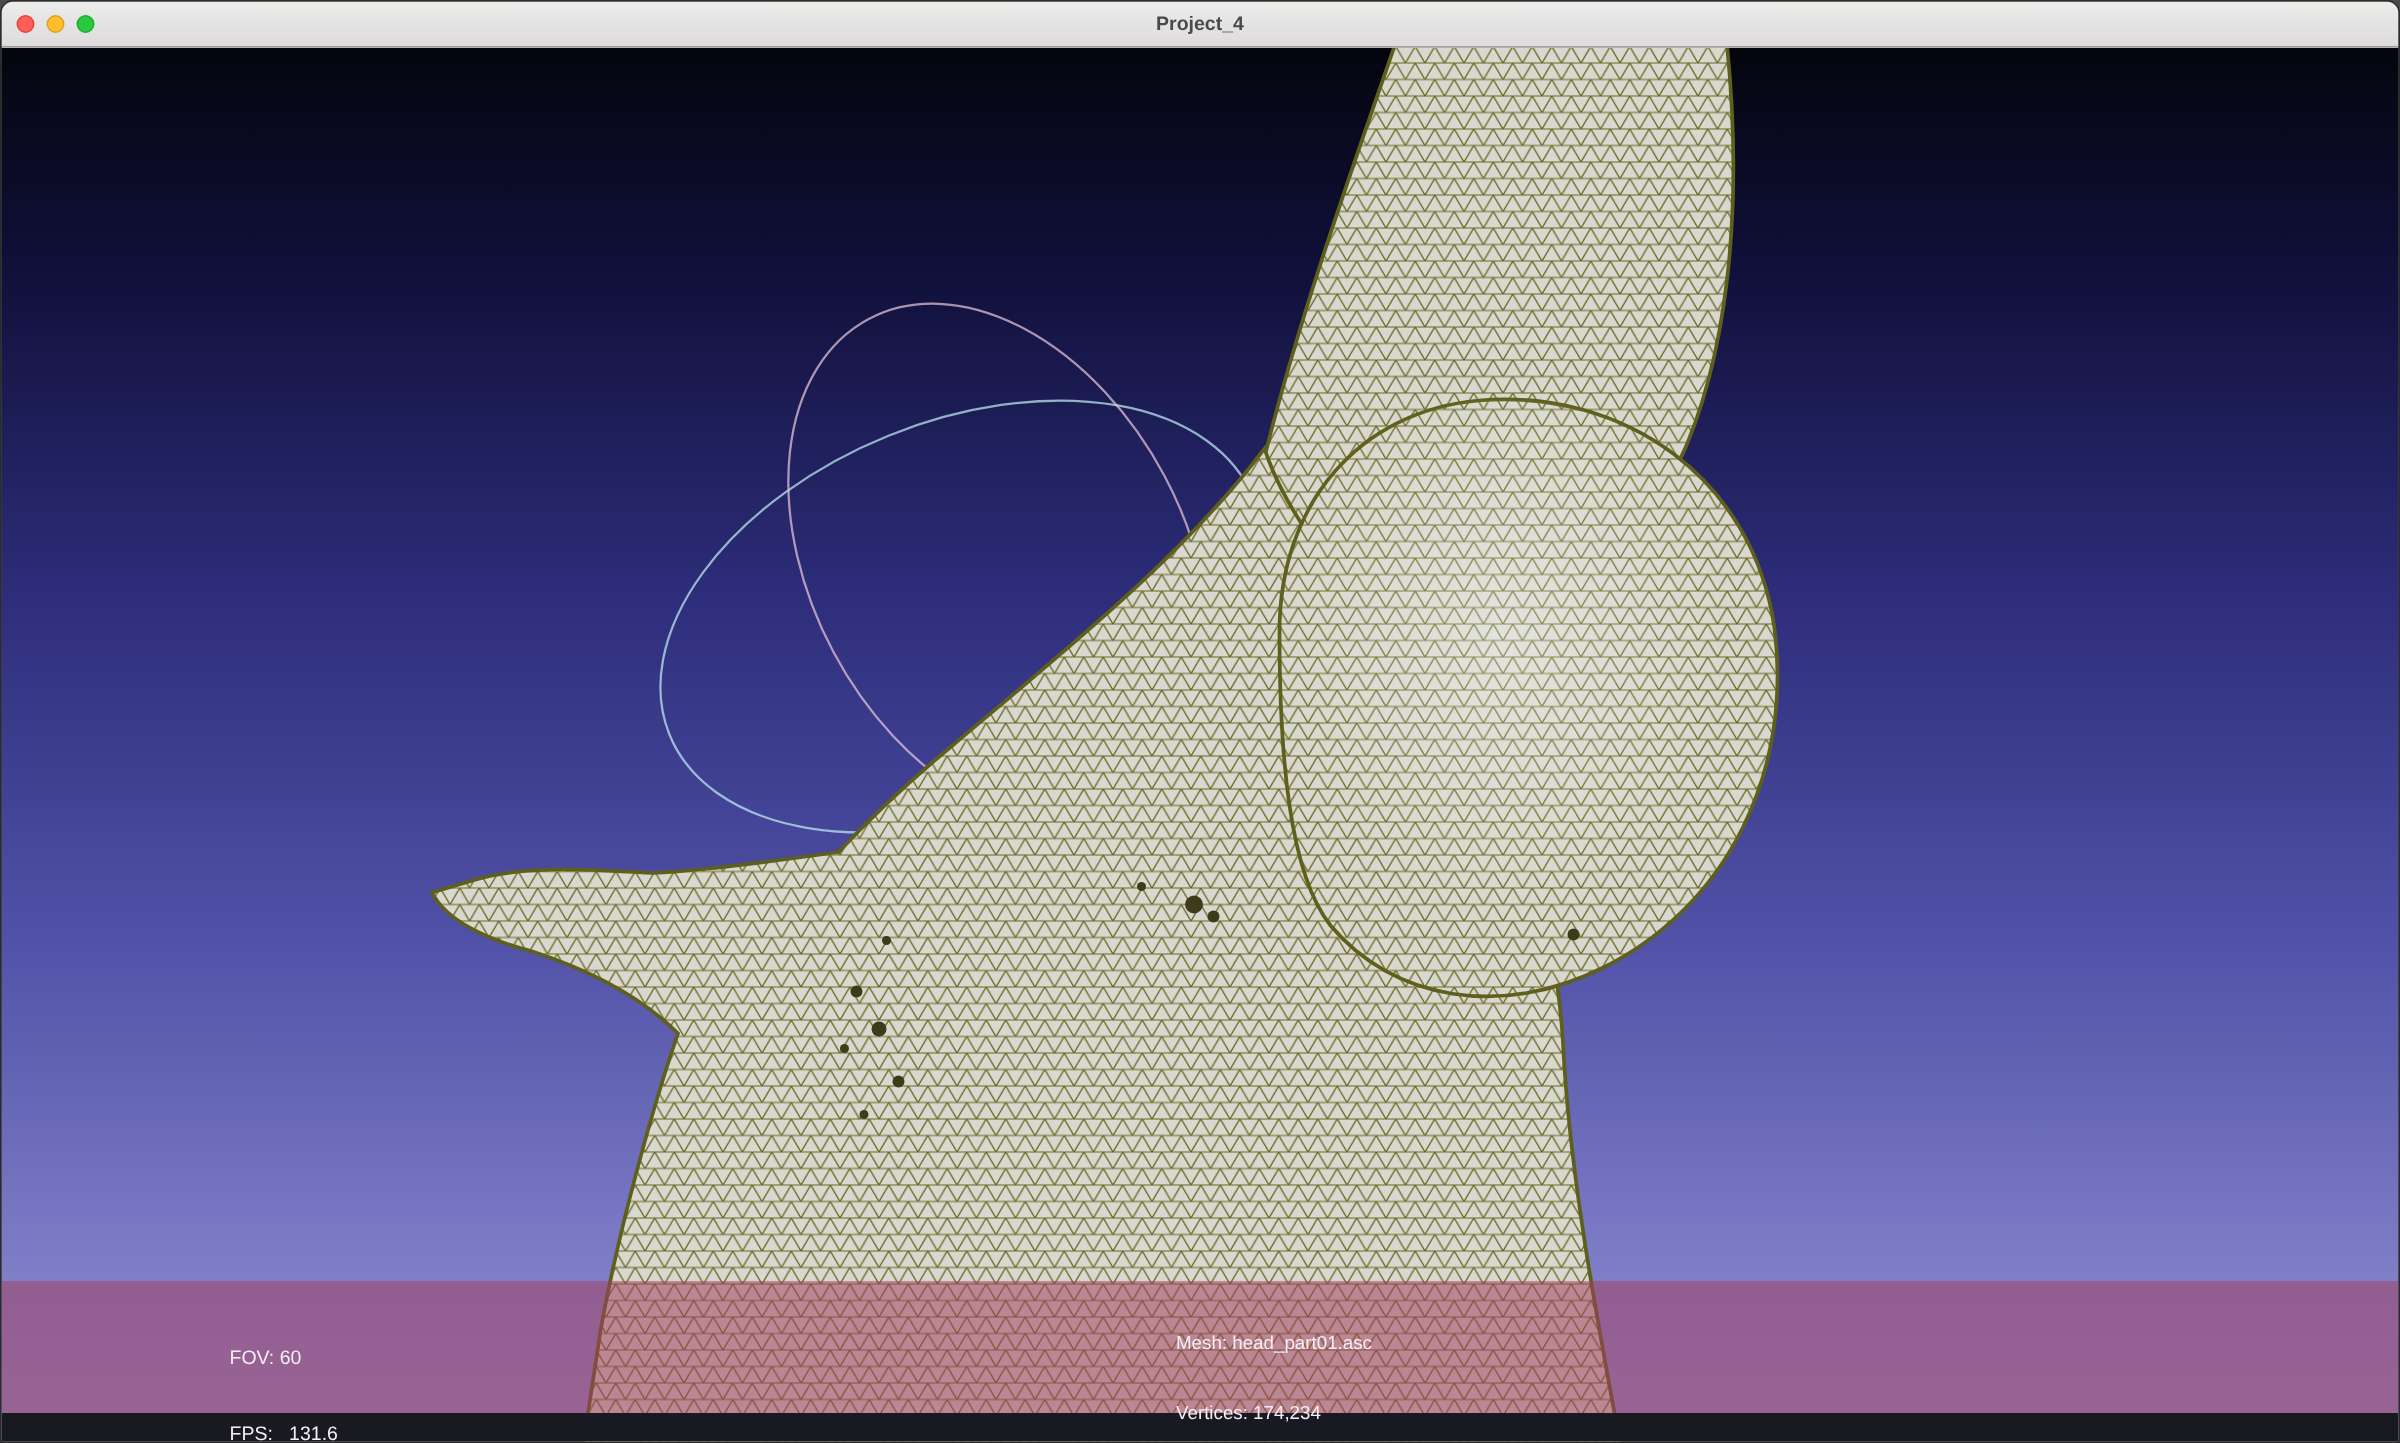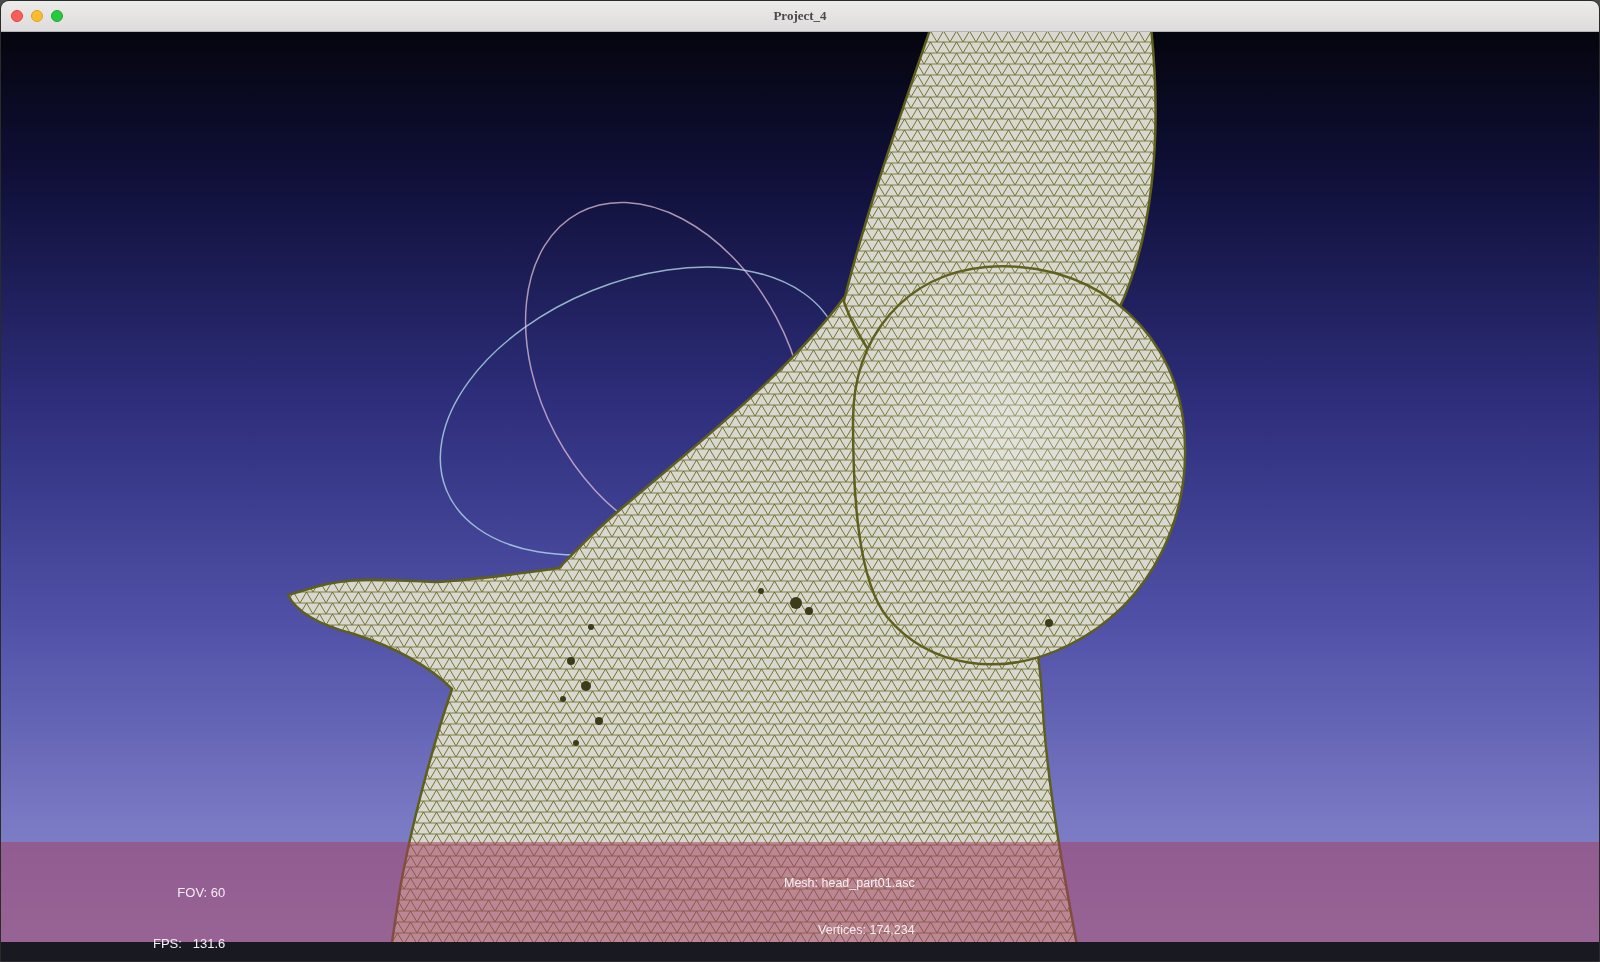--- a/index.html
+++ b/index.html
@@ -21,21 +21,20 @@
     overflow: hidden;
   }
   
   .titlebar {
     position: absolute;
     top: 0; left: 0; right: 0;
     height: 30px;
     background: linear-gradient(180deg, #ececeb 0%, #dddbdb 100%);
     border-bottom: 1px solid #b5b3b4;
     z-index: 30;
-    font-family: Liberation Serif, serif;
   }
   .traffic {
     position: absolute;
     top: 9px;
     left: 10px;
     display: flex;
     gap: 8px;
   }
   .light {
     width: 12px;
@@ -73,24 +72,23 @@
     position: absolute;
     top: 0; left: 0;
     width: 1600px;
     height: 932px;
   }
   
   .hud-bar {
     position: absolute;
     left: 0; right: 0;
     bottom: 19px;
-    height: 100px;
+    height: 88px;
     background: rgba(163, 62, 94, 0.52);
     z-index: 10;
-    text-align: right;
   }
   .bottom-strip {
     position: absolute;
     left: 0; right: 0;
     bottom: 0;
     height: 19px;
     background: #191922;
     z-index: 9;
   }
   .hud-left {

